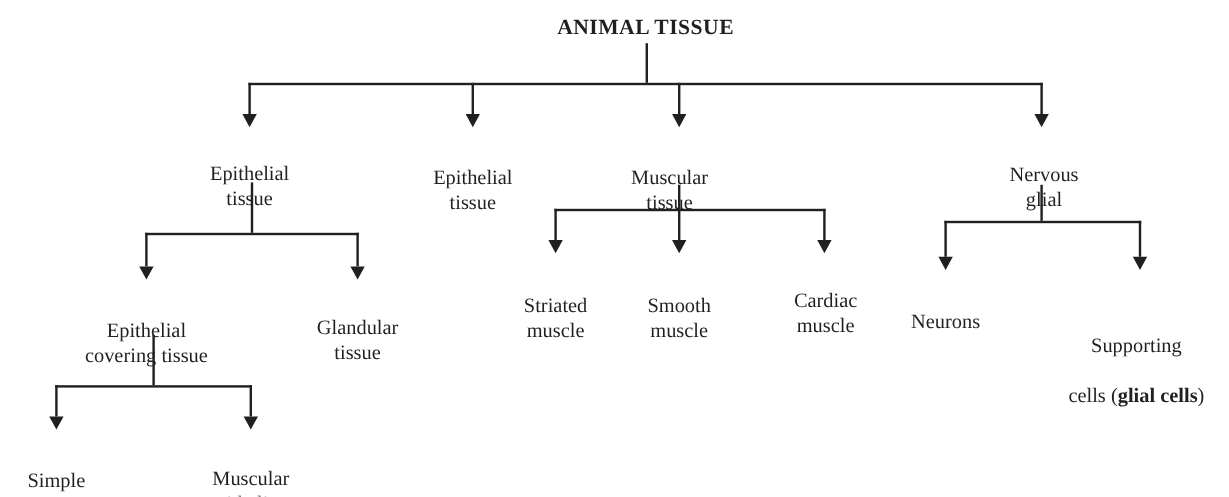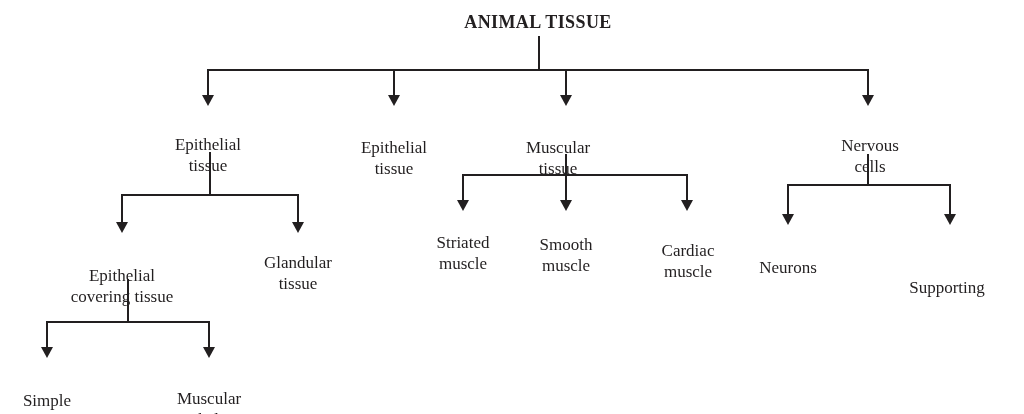--- a/index.html
+++ b/index.html
@@ -61,54 +61,55 @@
   <div class="arrow" style="left:565px; top:69px; height:26px;"></div>
   <div class="arrow" style="left:867px; top:69px; height:26px;"></div>
 
   <div class="node" style="left:148px; top:106px; width:120px;">Epithelial
 tissue</div>
   <div class="node" style="left:334px; top:109px; width:120px;">Epithelial
 tissue</div>
   <div class="node" style="left:498px; top:109px; width:120px;">Muscular
 tissue</div>
   <div class="node" style="left:810px; top:107px; width:120px;">Nervous
-cells</div>
+glial</div>
 
   <div class="vline" style="left:209px; top:152px; height:42px;"></div>
   <div class="hline" style="left:121px; top:194px; width:178px;"></div>
   <div class="arrow" style="left:121px; top:194px; height:28px;"></div>
   <div class="arrow" style="left:297px; top:194px; height:28px;"></div>
   <div class="node" style="left:42px; top:237px; width:160px;">Epithelial
 covering tissue</div>
-  <div class="node" style="left:238px; top:224px; width:120px;">Glandular
+  <div class="node" style="left:238px; top:234px; width:120px;">Glandular
 tissue</div>
 
   <div class="vline" style="left:127px; top:279px; height:42px;"></div>
   <div class="hline" style="left:46px; top:321px; width:164px;"></div>
   <div class="arrow" style="left:46px; top:321px; height:26px;"></div>
   <div class="arrow" style="left:208px; top:321px; height:26px;"></div>
   <div class="node" style="left:-8px; top:362px; width:110px;">Simple
 epithelium</div>
   <div class="node" style="left:149px; top:360px; width:120px;">Muscular
 epithelium</div>
 
   <div class="vline" style="left:565px; top:154px; height:20px;"></div>
   <div class="hline" style="left:462px; top:174px; width:226px;"></div>
   <div class="arrow" style="left:462px; top:174px; height:26px;"></div>
   <div class="arrow" style="left:565px; top:174px; height:26px;"></div>
   <div class="arrow" style="left:686px; top:174px; height:26px;"></div>
-  <div class="node" style="left:403px; top:204px; width:120px;text-align:center;">Striated
+  <div class="node" style="left:403px; top:216px; width:120px;text-align:center;">Striated
 muscle</div>
-  <div class="node" style="left:506px; top:206px; width:120px;">Smooth
+  <div class="node" style="left:506px; top:216px; width:120px;">Smooth
 muscle</div>
   <div class="node" style="left:628px; top:212px; width:120px;font-family:Liberation Serif, serif;">Cardiac
 muscle</div>
 
   <div class="vline" style="left:867px; top:154px; height:30px;"></div>
   <div class="hline" style="left:787px; top:184px; width:164px;"></div>
   <div class="arrow" style="left:787px; top:184px; height:30px;"></div>
   <div class="arrow" style="left:949px; top:184px; height:30px;"></div>
   <div class="node" style="left:738px; top:229px; width:100px;">Neurons</div>
   <div class="node" style="left:866px; top:228px; width:162px;">
     <span class="blk">Supporting</span>
+    <span><span>cells (</span><b>glial cells</b><span>)</span></span>
   </div>
 
 </div>
 
 </body></html>

